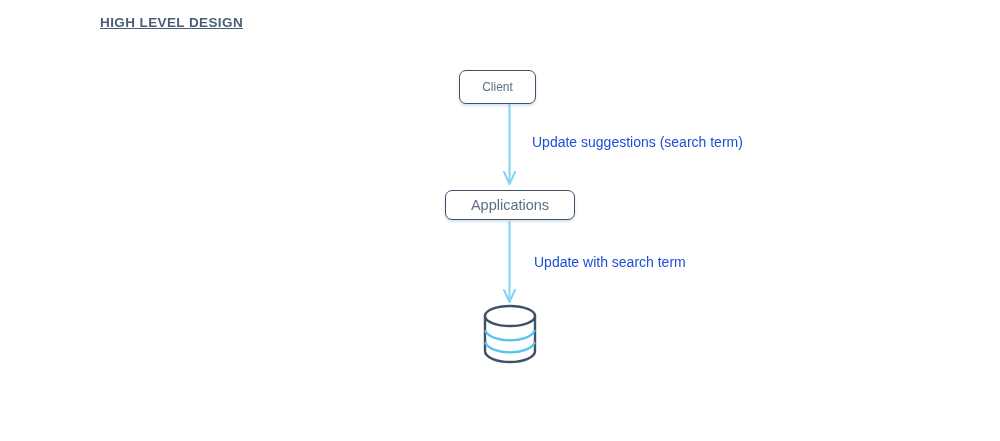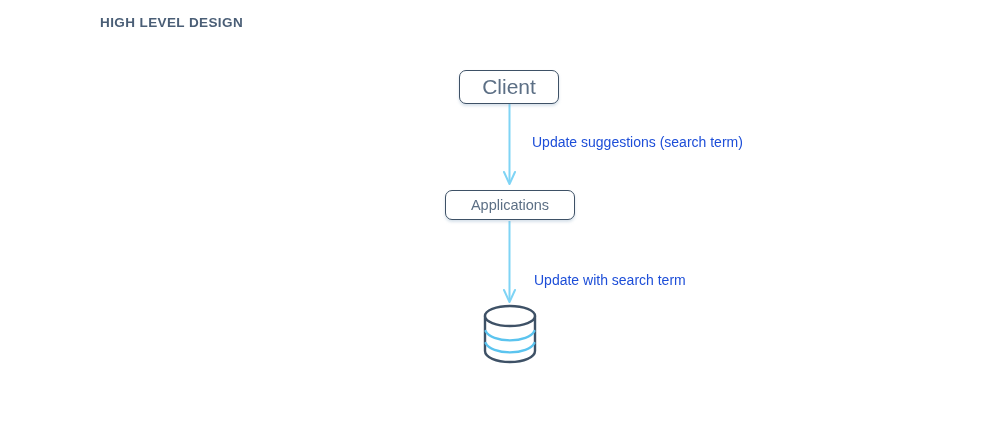--- a/index.html
+++ b/index.html
@@ -23,42 +23,43 @@
 
   .page-title {
     position: absolute;
     left: 100px;
     top: 15px;
     font-size: 13.5px;
     font-weight: bold;
     letter-spacing: 0.4px;
     color: #4a5e76;
     white-space: nowrap;
+    text-decoration: underline;
   }
 
   
   .node-box {
     position: absolute;
     box-sizing: border-box;
     background: #ffffff;
     border: 1px solid #3e5166;
     border-radius: 7px;
     display: flex;
     align-items: center;
     justify-content: center;
     color: #5c6f85;
     box-shadow: 0 2px 3px rgba(150, 175, 200, 0.38);
   }
 
   #node-client {
     left: 459px;
     top: 70px;
-    width: 100px;
+    width: 77px;
     height: 34px;
-    font-size: 21px;
+    font-size: 12px;
   }
 
   #node-applications {
     left: 445px;
     top: 190px;
     width: 130px;
     height: 30px;
     font-size: 14.5px;
     text-align: center;
   }
@@ -83,21 +84,20 @@
   }
 
   #edge-label-1 {
     left: 532px;
     top: 134px;
   }
 
   #edge-label-2 {
     left: 534px;
     top: 254px;
-    margin-top: 18px;
   }
 
   
   #db-icon {
     position: absolute;
     left: 479px;
     top: 303px;
     width: 62px;
     height: 66px;
   }

